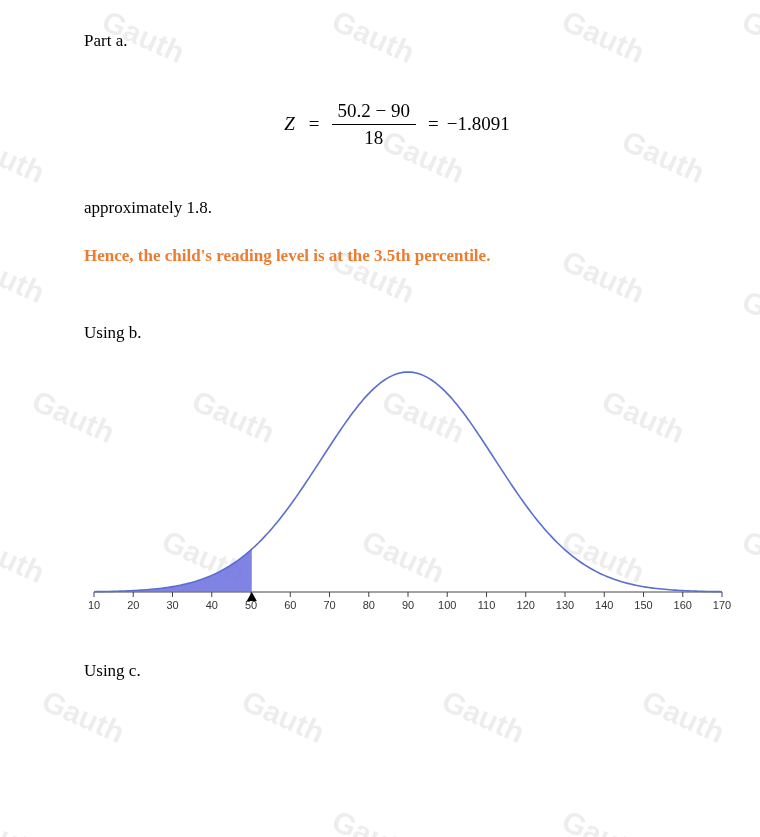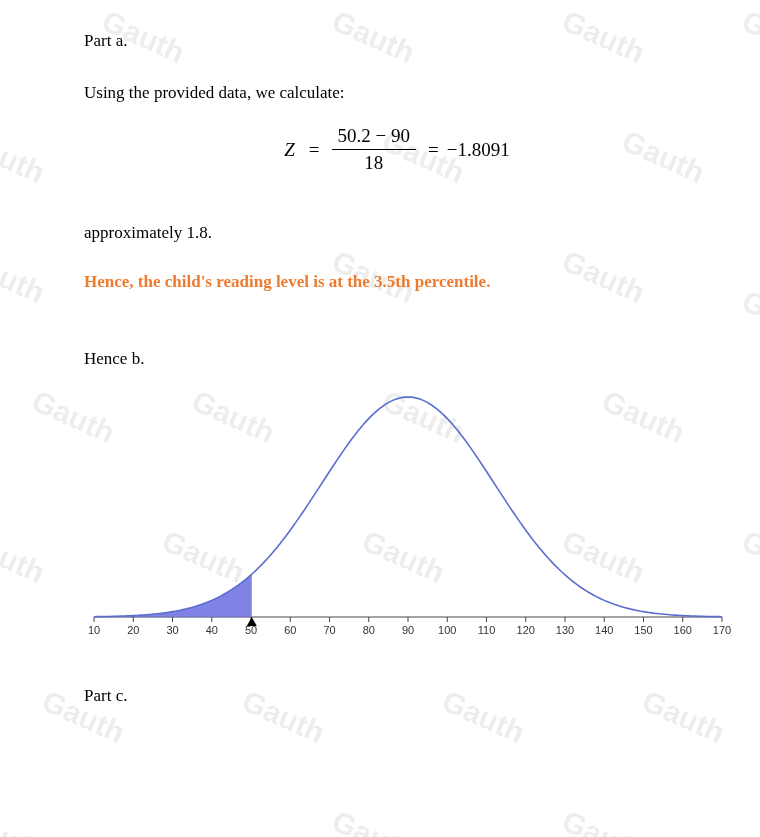--- a/index.html
+++ b/index.html
@@ -61,21 +61,20 @@
   <span class="wm" style="left:640px; top:700px;">Gauth</span>
   <span class="wm" style="left:-40px; top:820px;">Gauth</span>
   <span class="wm" style="left:330px; top:820px;">Gauth</span>
   <span class="wm" style="left:560px; top:820px;">Gauth</span>
 </div>
 
 <div class="page">
 
   <div class="line">Part a.</div>
   <div class="sp"></div>
-  <div class="line">Using the provided data, we calculate:</div>
   <div class="sp-sm"></div>
 
   <div class="eq-row">
     <span class="var">Z</span>
     <span class="op">=</span>
     <span class="frac">
       <span class="num">50.2 − 90</span>
       <span class="bar"></span>
       <span class="den">18</span>
     </span>
@@ -84,21 +83,21 @@
   </div>
 
   <div class="sp"></div>
   <div class="sp-sm"></div>
   <div class="line">approximately 1.8.</div>
   <div class="sp"></div>
   <div class="answer">Hence, the child's reading level is at the 3.5th percentile.</div>
 
   <div class="sp-lg"></div>
   <div class="sp-sm"></div>
-  <div class="line">Hence b.</div>
+  <div class="line">Using b.</div>
 
   <div class="chart-wrap">
     <svg id="chart" class="chart-svg" viewBox="0 0 648 270">
         <line x1="10" y1="240" x2="638" y2="240" class="axis"></line>
         <line x1="10" y1="240" x2="10" y2="245" class="tick"></line>
         <text x="10" y="257" class="tick-label">10</text>
         <line x1="49.25" y1="240" x2="49.25" y2="245" class="tick"></line>
         <text x="49.25" y="257" class="tick-label">20</text>
         <line x1="88.5" y1="240" x2="88.5" y2="245" class="tick"></line>
         <text x="88.5" y="257" class="tick-label">30</text>
@@ -130,16 +129,16 @@
         <text x="598.75" y="257" class="tick-label">160</text>
         <line x1="638" y1="240" x2="638" y2="245" class="tick"></line>
         <text x="638" y="257" class="tick-label">170</text>
         <path d="M 10 240 L 10 239.7041618313144 L 11.972312499999997 239.67862470771246 L 13.944625000000002 239.65106527664057 L 15.916937500000001 239.62134009685403 L 17.88925 239.58929700008346 L 19.861562499999998 239.55477467848704 L 21.833875000000003 239.51760226191047 L 23.8061875 239.4775988854701 L 25.7785 239.43457324805453 L 27.750812500000002 239.38832316242542 L 29.723125000000003 239.33863509768526 L 31.695437499999997 239.28528371497399 L 33.667750000000005 239.22803139735134 L 35.6400625 239.1666277749227 L 37.612375 239.10080924636955 L 39.5846875 239.0302984981527 L 41.557 238.9548040227662 L 43.5293125 238.87401963753334 L 45.501625000000004 238.78762400555036 L 47.4739375 238.69528016050174 L 49.446250000000006 238.5966350371895 L 51.41856250000001 238.49131900973896 L 53.390874999999994 238.37894543956486 L 55.3631875 238.25911023530227 L 57.33550000000001 238.13139142702803 L 59.307812500000004 237.99534875721744 L 61.280125000000005 237.85052329099997 L 63.25243750000001 237.69643704839257 L 65.22475 237.53259266130215 L 67.19706250000002 237.3584730581978 L 69.169375 237.17354117945698 L 71.14168749999999 236.97723972648848 L 73.114 236.76899094782786 L 75.0863125 236.54819646548478 L 77.058625 236.31423714489938 L 79.0309375 236.06647301193183 L 81.00325 235.80424322036674 L 82.97556250000001 235.52686607346024 L 84.94787500000001 235.2336391030924 L 86.92018750000001 234.92383921010776 L 88.89250000000001 234.59672286943544 L 90.8648125 234.25152640357067 L 92.837125 233.8874663279777 L 94.8094375 233.50373977193175 L 96.78174999999999 233.09952497826066 L 98.75406250000002 232.67398188536887 L 100.726375 232.22625279483066 L 102.69868749999999 231.75546312772263 L 104.67100000000002 231.2607222727279 L 106.64331250000001 230.7411245288857 L 108.61562500000001 230.1957501456791 L 110.58793750000001 229.62366646294936 L 112.56025000000001 229.0239291528999 L 114.53256250000003 228.39558356620256 L 116.50487500000003 227.73766618394592 L 118.47718750000001 227.04920617686918 L 120.4495 226.32922707300574 L 122.42181249999999 225.57674853451698 L 124.39412500000002 224.790788244132 L 126.3664375 223.9703639012206 L 128.33875 223.11449532711794 L 130.3110625 222.22220667888755 L 132.28337499999998 221.29252877026096 L 134.25568750000002 220.32450149802034 L 136.228 219.31717637160642 L 138.20031250000002 218.2696191432284 L 140.172625 217.1809125352358 L 142.14493750000003 216.05015906098242 L 144.11725 214.87648393486796 L 146.0895625 213.65903806669576 L 148.061875 212.39700113492415 L 150.0341875 211.08958473282974 L 152.0065 209.73603558103432 L 153.9788125 208.33563879928604 L 155.95112500000002 206.88772122982414 L 157.9234375 205.3916548041029 L 159.89575000000002 203.84685994410663 L 161.8680625 202.25280898895437 L 163.84037500000002 200.60902963697603 L 165.8126875 198.91510839294415 L 167.78500000000003 197.17069400966716 L 167.78500000000003 240 Z" class="shade" style="fill:#6a6dde"></path>
         <path d="M 10 239.7041618313144 L 12.616666666666664 239.66985027025976 L 15.233333333333334 239.63189739949107 L 17.85 239.58995830141515 L 20.466666666666665 239.54366018601277 L 23.083333333333336 239.49260066114485 L 25.700000000000003 239.43634595011306 L 28.31666666666667 239.37442906087696 L 30.93333333333333 239.30634791215135 L 33.55 239.23156342248134 L 36.16666666666667 239.14949756931597 L 38.78333333333333 239.05953142607066 L 41.400000000000006 238.96100318618335 L 44.01666666666666 238.85320618422267 L 46.63333333333334 238.7353869251945 L 49.25 238.60674313431113 L 51.86666666666666 238.46642184062685 L 54.48333333333334 238.31351750909803 L 57.1 238.14707023678778 L 59.716666666666654 237.96606403009176 L 62.333333333333336 237.76942518100714 L 64.94999999999999 237.5560207615867 L 67.56666666666666 237.3246572568017 L 70.18333333333334 237.07407935707212 L 72.80000000000001 236.80296893269153 L 75.41666666666667 236.50994421326516 L 78.03333333333333 236.1935591960795 L 80.65 235.8523033080098 L 83.26666666666667 235.48460134613816 L 85.88333333333333 235.08881372267683 L 88.5 234.6632370400579 L 91.11666666666667 234.20610502214208 L 93.73333333333333 233.71558982739893 L 96.35000000000001 233.18980376960593 L 98.96666666666668 232.62680147108603 L 101.58333333333333 232.02458247273785 L 104.2 231.38109432410042 L 106.81666666666669 230.6942361754155 L 109.43333333333331 229.96186289210237 L 112.05 229.18178971022664 L 114.66666666666667 228.3517974494239 L 117.28333333333332 227.46963829732238 L 119.89999999999999 226.53304217679505 L 122.51666666666668 225.53972370436327 L 125.13333333333331 224.4873897447671 L 127.75 223.37374756312664 L 130.36666666666667 222.1965135722463 L 132.98333333333332 220.95342266847524 L 135.60000000000002 219.64223814514716 L 138.21666666666667 218.2607621680024 L 140.83333333333334 216.8068467921649 L 143.45 215.27840549523518 L 146.06666666666666 213.67342519589693 L 148.68333333333334 211.98997872215313 L 151.3 210.2262376879452 L 153.91666666666666 208.38048573150547 L 156.53333333333333 206.45113206339147 L 159.15 204.43672526680064 L 161.76666666666665 202.3359672875074 L 164.38333333333335 200.147727545661 L 167 197.8710570967741 L 169.61666666666665 195.50520276458457 L 172.23333333333335 193.0496211641288 L 174.85 190.50399252939042 L 177.46666666666667 187.8682342563269 L 180.08333333333334 185.1425140689948 L 182.70000000000002 182.32726271393213 L 185.31666666666666 179.42318608597236 L 187.93333333333334 176.43127668730648 L 190.54999999999998 173.35282432091327 L 193.16666666666666 170.1894259194966 L 195.78333333333333 166.94299441182721 L 198.4 163.61576652992147 L 201.01666666666665 160.21030946282414 L 203.63333333333335 156.72952626591552 L 206.25 153.17665993864603 L 208.86666666666665 149.5552960884188 L 211.48333333333335 145.86936410399153 L 214.1 142.1231367682385 L 216.71666666666667 138.32122824738371 L 219.33333333333334 134.46859040186496 L 221.95000000000002 130.5705073727704 L 224.56666666666663 126.63258840726665 L 227.18333333333337 122.66075889655909 L 229.79999999999998 118.66124961062383 L 232.41666666666666 114.64058412516212 L 235.03333333333336 110.60556444788287 L 237.65 106.56325486322064 L 240.26666666666662 102.52096402686661 L 242.88333333333338 98.48622535393977 L 245.5 94.46677575713758 L 248.11666666666662 90.47053280369494 L 250.73333333333338 86.5055703723377 L 253.35 82.58009290352578 L 255.96666666666664 78.70240834804213 L 258.58333333333337 74.88089993029126 L 261.20000000000005 71.1239968534052 L 263.81666666666666 67.4401440833216 L 266.43333333333334 63.83777135830226 L 269.05 60.32526157878152 L 271.6666666666667 56.910918739914194 L 274.2833333333333 53.60293557561843 L 276.9 50.40936108822558 L 279.5166666666667 47.3380681419799 L 282.1333333333333 44.39672130151487 L 284.75 41.592745098037824 L 287.3666666666667 38.93329290622577 L 289.9833333333333 36.42521661376213 L 292.6 34.07503726300874 L 295.2166666666667 31.888916840511598 L 297.8333333333333 29.872631384891548 L 300.45 28.031545577205065 L 303.06666666666666 26.37058897010502 L 305.68333333333334 24.894234003143026 L 308.3 23.606475941391892 L 310.9166666666667 22.510814863305853 L 313.5333333333333 21.610239811457376 L 316.15 20.907215206590337 L 318.7666666666667 20.403669611413108 L 321.3833333333333 20.10098691583022 L 324 20 L 326.6166666666667 20.10098691583022 L 329.2333333333333 20.403669611413108 L 331.84999999999997 20.907215206590337 L 334.4666666666667 21.610239811457376 L 337.0833333333333 22.510814863305853 L 339.7 23.606475941391892 L 342.31666666666666 24.894234003143026 L 344.93333333333334 26.37058897010502 L 347.55 28.031545577205065 L 350.1666666666667 29.872631384891548 L 352.7833333333333 31.888916840511598 L 355.40000000000003 34.07503726300874 L 358.0166666666667 36.42521661376213 L 360.6333333333333 38.93329290622577 L 363.25 41.592745098037824 L 365.8666666666667 44.39672130151487 L 368.4833333333333 47.3380681419799 L 371.09999999999997 50.40936108822558 L 373.7166666666667 53.60293557561843 L 376.3333333333333 56.910918739914194 L 378.95 60.32526157878152 L 381.56666666666666 63.83777135830226 L 384.18333333333334 67.4401440833216 L 386.8 71.1239968534052 L 389.4166666666667 74.88089993029138 L 392.0333333333333 78.70240834804207 L 394.65000000000003 82.58009290352578 L 397.2666666666667 86.50557037233779 L 399.8833333333333 90.47053280369488 L 402.5 94.46677575713758 L 405.1166666666667 98.48622535393983 L 407.7333333333333 102.52096402686652 L 410.34999999999997 106.56325486322064 L 412.9666666666667 110.60556444788298 L 415.5833333333333 114.64058412516205 L 418.2 118.66124961062383 L 420.81666666666666 122.66075889655916 L 423.43333333333334 126.63258840726658 L 426.05 130.5705073727704 L 428.6666666666667 134.46859040186501 L 431.2833333333333 138.32122824738366 L 433.90000000000003 142.1231367682385 L 436.5166666666667 145.8693641039916 L 439.1333333333333 149.55529608841874 L 441.75 153.17665993864603 L 444.3666666666667 156.72952626591558 L 446.9833333333333 160.2103094628241 L 449.59999999999997 163.61576652992147 L 452.2166666666667 166.94299441182724 L 454.8333333333333 170.18942591949659 L 457.45 173.35282432091327 L 460.06666666666666 176.4312766873065 L 462.68333333333334 179.4231860859723 L 465.3 182.32726271393213 L 467.9166666666667 185.14251406899484 L 470.5333333333333 187.86823425632687 L 473.15000000000003 190.50399252939042 L 475.76666666666677 193.04962116412887 L 478.38333333333327 195.50520276458448 L 481 197.8710570967741 L 483.61666666666673 200.14772754566107 L 486.23333333333323 202.33596728750734 L 488.84999999999997 204.43672526680064 L 491.46666666666675 206.45113206339155 L 494.0833333333333 208.38048573150542 L 496.7 210.2262376879452 L 499.3166666666667 211.98997872215315 L 501.9333333333333 213.6734251958969 L 504.55 215.27840549523518 L 507.1666666666667 216.80684679216495 L 509.78333333333325 218.26076216800234 L 512.4000000000001 219.64223814514716 L 515.0166666666667 220.9534226684752 L 517.6333333333333 222.1965135722463 L 520.25 223.37374756312664 L 522.8666666666667 224.4873897447671 L 525.4833333333333 225.53972370436333 L 528.1 226.53304217679505 L 530.7166666666666 227.46963829732235 L 533.3333333333334 228.35179744942394 L 535.95 229.18178971022664 L 538.5666666666666 229.96186289210237 L 541.1833333333334 230.6942361754155 L 543.8 231.38109432410042 L 546.4166666666666 232.02458247273782 L 549.0333333333334 232.62680147108603 L 551.65 233.18980376960593 L 554.2666666666667 233.7155898273989 L 556.8833333333333 234.20610502214208 L 559.5 234.6632370400579 L 562.1166666666667 235.08881372267683 L 564.7333333333333 235.4846013461382 L 567.35 235.8523033080098 L 569.9666666666666 236.1935591960795 L 572.5833333333334 236.5099442132652 L 575.2 236.80296893269153 L 577.8166666666666 237.07407935707212 L 580.4333333333334 237.3246572568017 L 583.05 237.5560207615867 L 585.6666666666666 237.76942518100714 L 588.2833333333334 237.96606403009176 L 590.9 238.14707023678778 L 593.5166666666667 238.31351750909803 L 596.1333333333333 238.46642184062685 L 598.75 238.60674313431113 L 601.3666666666667 238.7353869251945 L 603.9833333333333 238.85320618422267 L 606.6 238.96100318618335 L 609.2166666666666 239.05953142607066 L 611.8333333333334 239.149497569316 L 614.45 239.23156342248134 L 617.0666666666666 239.30634791215135 L 619.6833333333334 239.37442906087696 L 622.3 239.43634595011306 L 624.9166666666666 239.49260066114485 L 627.5333333333334 239.54366018601277 L 630.15 239.58995830141515 L 632.7666666666667 239.63189739949107 L 635.3833333333333 239.66985027025976 L 638 239.7041618313144" class="curve" style="stroke:#5a6ed0"></path>
         <path d="M 167.78500000000003 240 L 162.78500000000003 249 L 172.78500000000003 249 Z" class="marker-tri"></path>
       </svg>
   </div>
 
   <div class="sp-lg"></div>
-  <div class="line">Part c.</div>
+  <div class="line">Using c.</div>
   <div class="sp"></div>
 
 </div>
 
 </body></html>

